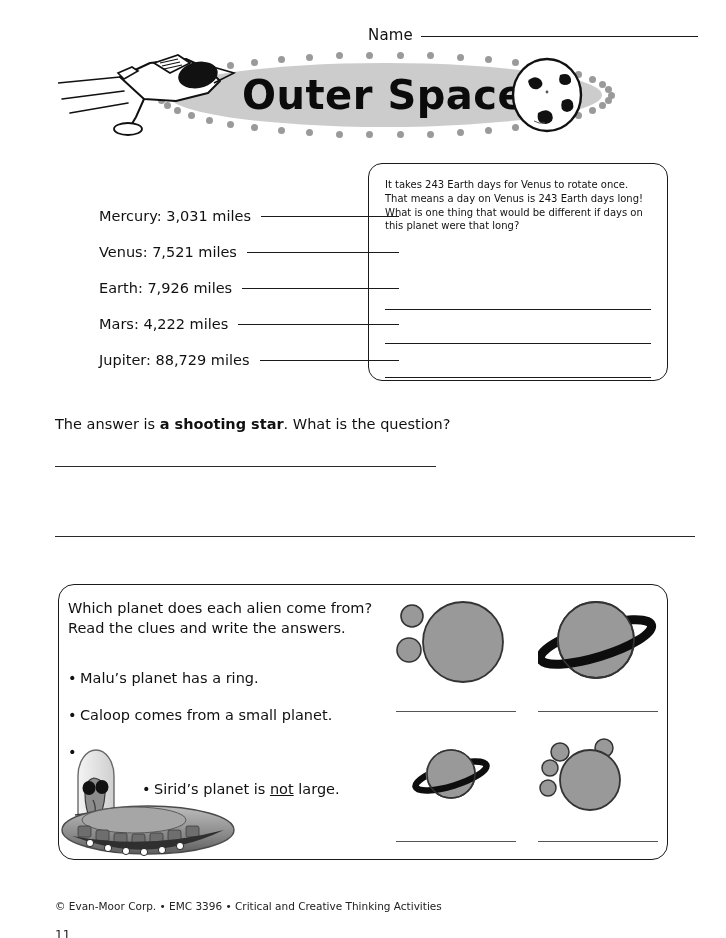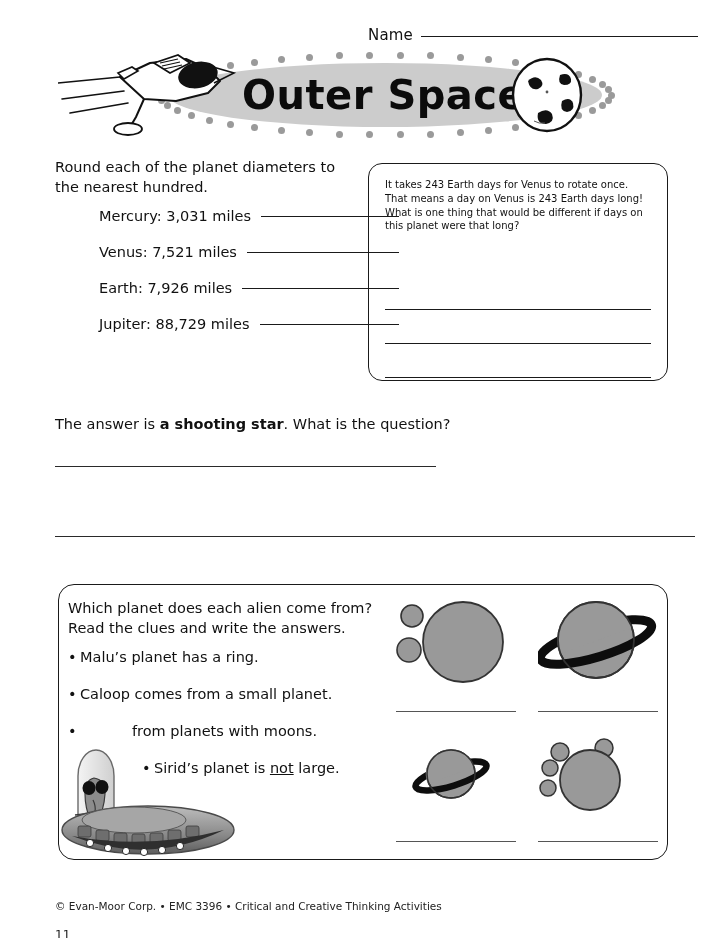--- a/index.html
+++ b/index.html
@@ -196,21 +196,21 @@
     box-sizing: border-box;
   }
   .alien-left {
     position: absolute;
     left: 68px;
     top: 598px;
     width: 320px;
     font-size: 14.5px;
     line-height: 1.4;
   }
-  .alien-intro { margin-bottom: 8px; }
+  .alien-intro { margin-bottom: 29px; }
   .clue {
     margin-bottom: 17px;
     display: flex;
   }
   .clue-bullet {
     width: 12px;
     flex-shrink: 0;
   }
   .clue-text { flex: 1; }
   .clue-indent { display: block; padding-left: 52px; }
@@ -363,33 +363,36 @@
       <ellipse cx="37" cy="38" rx="34" ry="36" fill="#ffffff" stroke="#111" stroke-width="2.4"></ellipse>
       <path d="M18 24 q7 -7 13 -1 q4 6 -3 9 q-8 2 -10 -8 z" fill="#111"></path>
       <path d="M50 18 q9 -3 11 4 q1 6 -7 6 q-7 -1 -4 -10 z" fill="#111"></path>
       <path d="M52 44 q8 -5 11 2 q2 8 -6 9 q-8 -1 -5 -11 z" fill="#111"></path>
       <path d="M28 56 q9 -6 14 1 q3 8 -6 10 q-10 0 -8 -11 z" fill="#111"></path>
       <circle cx="37" cy="35" r="1.4" fill="#555"></circle>
       <path d="M24 64 q5 3 11 2" fill="none" stroke="#555" stroke-width="1"></path>
     </svg>
   </div>
 
-  <div class="instructions">Round each of the planet diameters to the nearest hundred.</div>
 
   <div class="planet-list">
     <div class="planet-row">
       <span class="planet-name">Mercury: 3,031 miles</span>
       <span class="planet-blank"></span>
     </div>
     <div class="planet-row">
       <span class="planet-name">Venus: 7,521 miles</span>
       <span class="planet-blank"></span>
     </div>
     <div class="planet-row">
       <span class="planet-name">Earth: 7,926 miles</span>
+      <span class="planet-blank"></span>
+    </div>
+    <div class="planet-row">
+      <span class="planet-name">Mars: 4,222 miles</span>
       <span class="planet-blank"></span>
     </div>
     <div class="planet-row">
       <span class="planet-name">Jupiter: 88,729 miles</span>
       <span class="planet-blank"></span>
     </div>
   </div>
 
   <div class="venus-box">
     <div class="venus-text">It takes 243 Earth days for Venus to rotate once. That means a day on Venus is 243 Earth days long! What is one thing that would be different if days on this planet were that long?</div>
@@ -421,21 +424,20 @@
     </div>
 
     <div class="clue">
       <span class="clue-bullet">•</span>
       <span class="clue-text">Caloop comes from a small planet.</span>
     </div>
 
     <div class="clue">
       <span class="clue-bullet">•</span>
       <span class="clue-text">
-        <span class="clue-indent">from planets with moons.</span>
       </span>
     </div>
 
     <div class="clue clue-last">
       <span class="clue-bullet">•</span>
       <span class="clue-text"><span>Sirid’s planet is </span><span class="u">not</span><span> large.</span></span>
     </div>
   </div>
 
   <svg class="ufo" viewBox="0 0 180 126">

